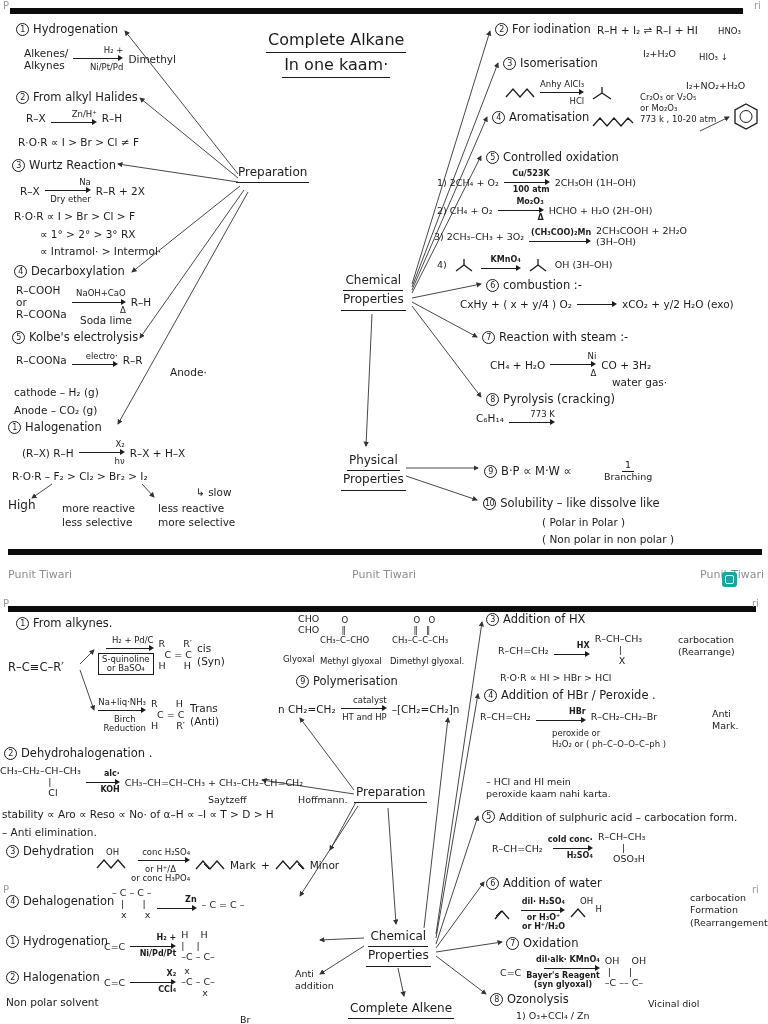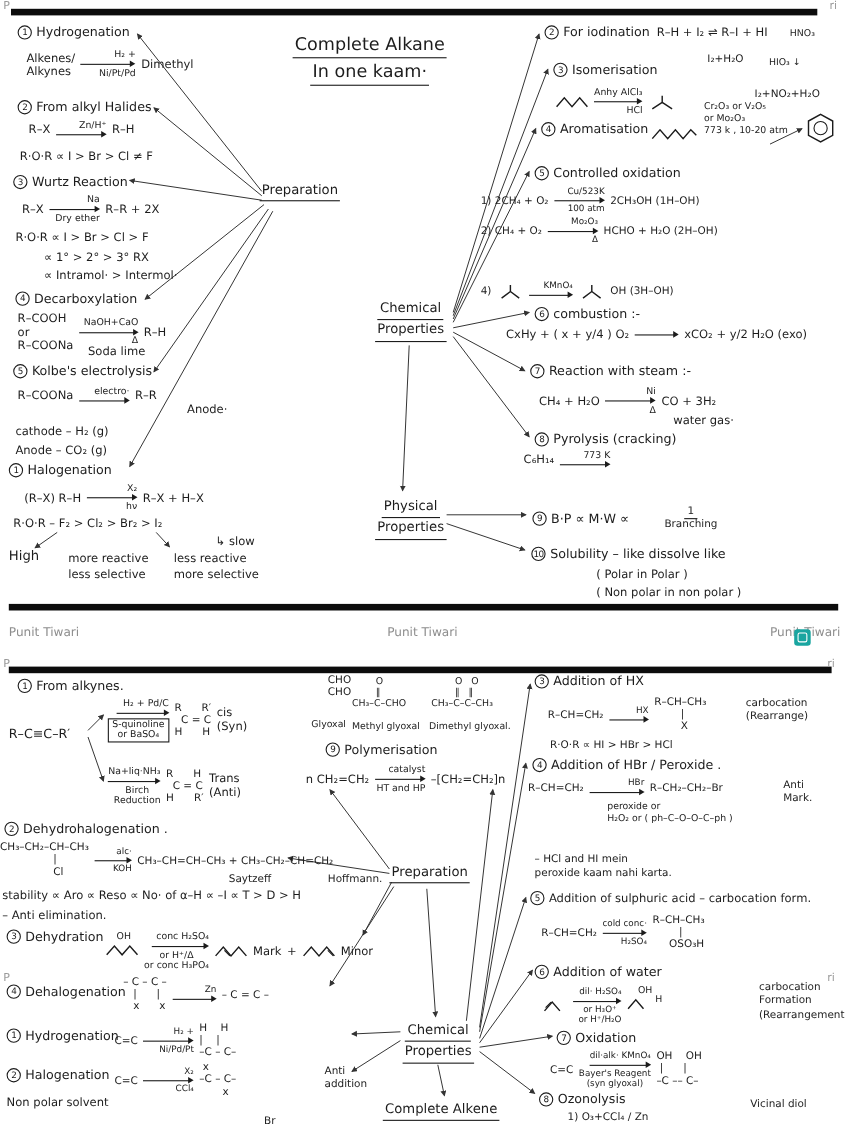--- a/index.html
+++ b/index.html
@@ -14,21 +14,21 @@
   .blk{position:absolute;white-space:pre-line;font-size:10.5px;line-height:1.3;}
   .pre{white-space:pre !important;line-height:1.15;}
   .sm8{font-size:8.5px;}
   .sm9{font-size:9.5px;}
   .hd{position:absolute;display:flex;align-items:center;gap:4px;font-size:11.5px;white-space:nowrap;}
   .cn{flex:0 0 auto;min-width:13px;height:13px;border:1.2px solid #1c1c1c;border-radius:50%;display:inline-flex;align-items:center;justify-content:center;font-size:8px;letter-spacing:-0.5px;padding:0 1px;box-sizing:border-box;}
   .rxn{position:absolute;display:flex;align-items:center;gap:5px;font-size:10.5px;line-height:1.2;}
   .rxn.sm{font-size:9.5px;}
   .ast{display:inline-flex;flex-direction:column;align-items:flex-end;line-height:1.05;}
   .atop,.abot{font-size:8.5px;white-space:pre;text-align:center;}
-  .rxn.sm .atop,.rxn.sm .abot{font-size:8px;}
+  .rxn.sm .atop,.rxn.sm .abot{font-size:8px;font-weight:bold;}
   .arr{height:8px;position:relative;display:inline-block;width:46px;}
   .arr::before{content:"";position:absolute;left:0;right:4px;top:3.5px;border-top:1.2px solid #1c1c1c;}
   .arr::after{content:"";position:absolute;right:0;top:0.5px;width:0;height:0;border-left:5.5px solid #1c1c1c;border-top:3.2px solid transparent;border-bottom:3.2px solid transparent;}
   .lhs,.rhs{white-space:pre-line;}
   .lhs.pre,.rhs.pre{white-space:pre;}
   .node{position:absolute;font-size:12px;text-align:center;line-height:1.45;}
   .node span{display:inline-block;border-bottom:1.2px solid #1c1c1c;padding:0 2px 1px;}
   .frac{position:absolute;display:inline-flex;flex-direction:column;align-items:center;font-size:9.5px;line-height:1.15;}
   .frac .fn{border-bottom:1px solid #1c1c1c;padding:0 3px;}
   .boxed{border:1px solid #1c1c1c;padding:1px 3px;}
@@ -247,20 +247,30 @@
       </div>
     <div class="rxn sm" style="left:437px;top:198px">
         <span class="lhs">2) CH₄ + O₂</span>
         <span class="ast">
           <span class="atop">Mo₂O₃</span>
           <span class="arr" style="width: 46px;"></span>
           <span class="abot">Δ</span>
         </span>
         <span class="rhs">HCHO + H₂O   (2H–OH)</span>
       </div>
+    <div class="rxn sm" style="left:434px;top:226px">
+        <span class="lhs">3) 2CH₃–CH₃ + 3O₂</span>
+        <span class="ast">
+          <span class="atop">(CH₃COO)₂Mn</span>
+          <span class="arr" style="width: 62px;"></span>
+          <span class="abot"></span>
+        </span>
+        <span class="rhs pre">2CH₃COOH + 2H₂O
+(3H–OH)</span>
+      </div>
     <div class="rxn sm" style="left:437px;top:256px">
       <span>4)</span>
       <svg class="sk" width="24" height="17" able="false">
           <path d="M12,3 L12,9 M12,9 L4,15 M12,9 L20,15"></path>
         </svg>
       <span class="ast">
         <span class="atop">KMnO₄</span>
         <span class="arr" style="width:40px"></span>
       </span>
       <svg class="sk" width="24" height="17">
@@ -616,20 +626,20 @@
         <span class="ast">
           <span class="atop">dil·alk· KMnO₄</span>
           <span class="arr" style="width: 56px;"></span>
           <span class="abot">Bayer's Reagent
 (syn glyoxal)</span>
         </span>
         <span class="rhs pre">OH    OH
  |      |
 –C –– C–</span>
       </div>
-    <div class="blk sm9" style="left:682px;top:398px">Vicinal diol</div>
+    <div class="blk sm9" style="left:648px;top:398px">Vicinal diol</div>
     <div class="hd" style="left:490px;top:392px">
         <span class="cn">8</span>
         <span class="hl">Ozonolysis</span>
       </div>
     <div class="blk sm9" style="left:516px;top:410px">1) O₃+CCl₄ / Zn</div>
   </div>
 </div>
 
 </body></html>

